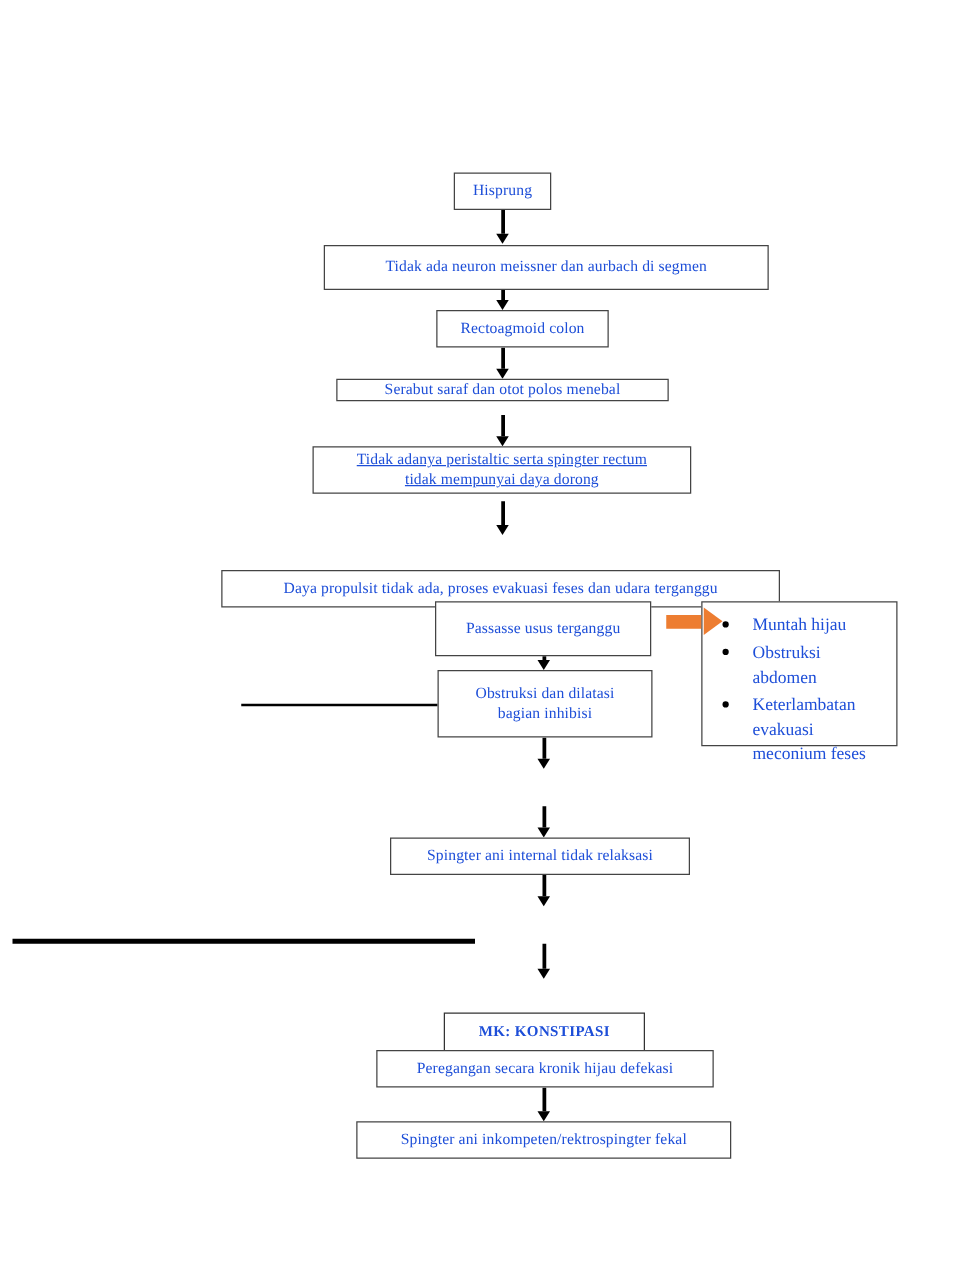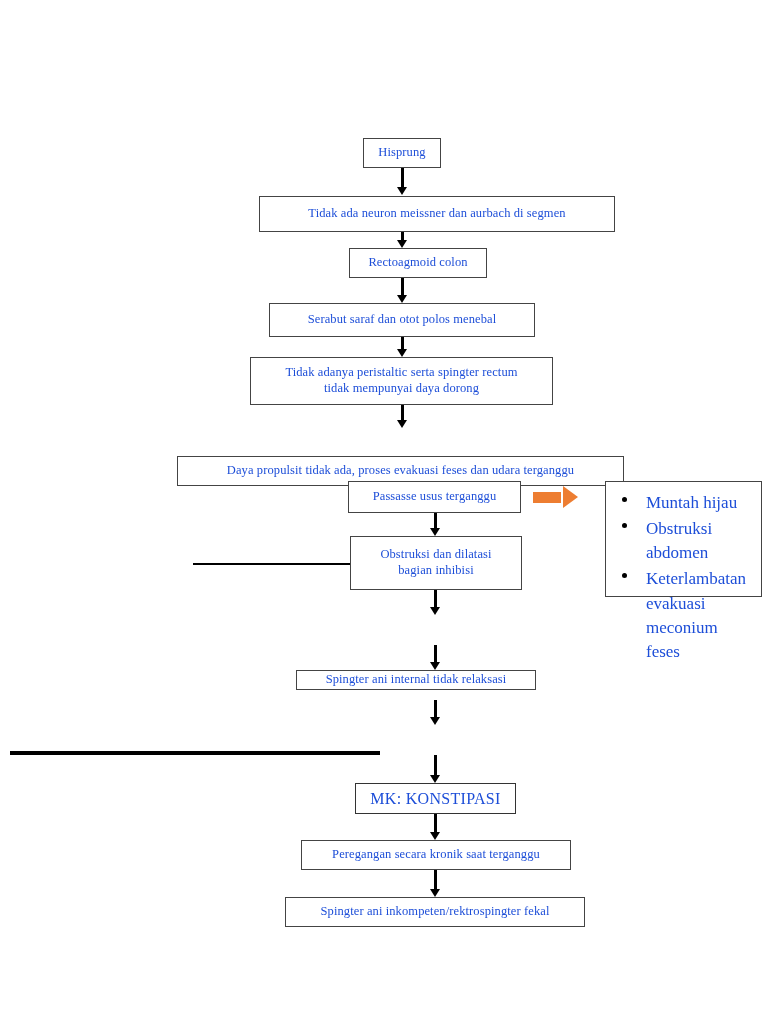--- a/index.html
+++ b/index.html
@@ -27,24 +27,25 @@
     align-items: center;
     justify-content: center;
     text-align: center;
     font-size: 12.5px;
     line-height: 1.25;
     padding: 2px 6px;
     letter-spacing: 0.1px;
     z-index: 3;
   }
   .node.emphasis {
-    font-weight: normal;
-    font-size: 16px;
+    font-weight: bold;
+    font-size: 12px;
     letter-spacing: 0.3px;
     border: 1px solid #333333;
+    margin-top: 27px;
   }
   .node .txt {
     display: block;
     width: 100%;
     white-space: pre-line;
   }
 
   
   .vconn {
     position: absolute;
@@ -101,23 +102,22 @@
   }
 
   
   .callout {
     position: absolute;
     box-sizing: border-box;
     border: 1px solid #444444;
     background: #ffffff;
     z-index: 3;
     padding: 9px 12px 9px 10px;
-    font-size: 17px;
+    font-size: 14px;
     line-height: 1.42;
-    margin-left: 44px;
   }
   .callout ul {
     list-style: none;
     margin: 0;
     padding: 0;
   }
   .callout li {
     position: relative;
     padding-left: 30px;
     margin: 0 0 2px 0;
@@ -215,54 +215,54 @@
   </div>
 
   <div class="node" style="left:224px; top:196px; width:356px; height:36px;margin-left:35px;">
     <span class="txt">Tidak ada neuron meissner dan aurbach di segmen</span>
   </div>
 
   <div class="node" style="left:333px; top:248px; width:138px; height:30px;margin-left:16px;">
     <span class="txt">Rectoagmoid colon</span>
   </div>
 
-  <div class="node" style="left:269px; top:303px; width:266px; height:34px;">
+  <div class="node" style="left:269px; top:303px; width:266px; height:18px;">
     <span class="txt">Serabut saraf dan otot polos menebal</span>
   </div>
 
-  <div class="node" style="left:250px; top:357px; width:303px; height:48px;">
+  <div class="node" style="left:250px; top:357px; width:303px; height:38px;text-decoration:underline;">
     <span class="txt">Tidak adanya peristaltic serta spingter rectum
 tidak mempunyai daya dorong</span>
   </div>
 
   <div class="node" style="left:177px; top:428px; width:447px; height:30px;margin-top:28px;">
     <span class="txt">Daya propulsit tidak ada, proses evakuasi feses dan udara terganggu</span>
   </div>
 
-  <div class="node" style="left:348px; top:481px; width:173px; height:32px;">
+  <div class="node" style="left:348px; top:481px; width:173px; height:44px;">
     <span class="txt">Passasse usus terganggu</span>
   </div>
 
   <div class="node" style="left:350px; top:536px; width:172px; height:54px;">
     <span class="txt">Obstruksi dan dilatasi
 bagian inhibisi</span>
   </div>
 
 
-  <div class="node" style="left:296px; top:670px; width:240px; height:20px;">
+  <div class="node" style="left:312px; top:670px; width:240px; height:30px;">
     <span class="txt">Spingter ani internal tidak relaksasi</span>
   </div>
 
 
   <div class="node emphasis" style="left:355px; top:783px; width:161px; height:31px;">
     <span class="txt">MK: KONSTIPASI</span>
   </div>
 
   <div class="node" style="left:301px; top:840px; width:270px; height:30px;">
-    <span class="txt">Peregangan secara kronik saat terganggu</span>
+    <span class="txt">Peregangan secara kronik hijau defekasi</span>
   </div>
 
   <div class="node" style="left:285px; top:897px; width:300px; height:30px;">
     <span class="txt">Spingter ani inkompeten/rektrospingter fekal</span>
   </div>
 
   <div class="block-arrow" style="left:533px; top:486px; width:45px; height:22px;">
     <div class="shaft" style="background:#ED7D31;"></div>
     <div class="tip"></div>
   </div>

